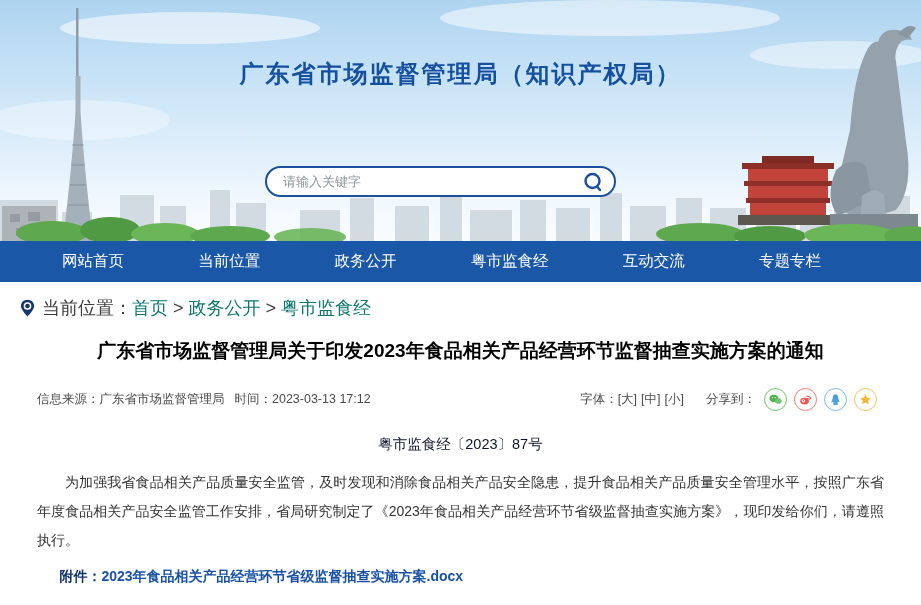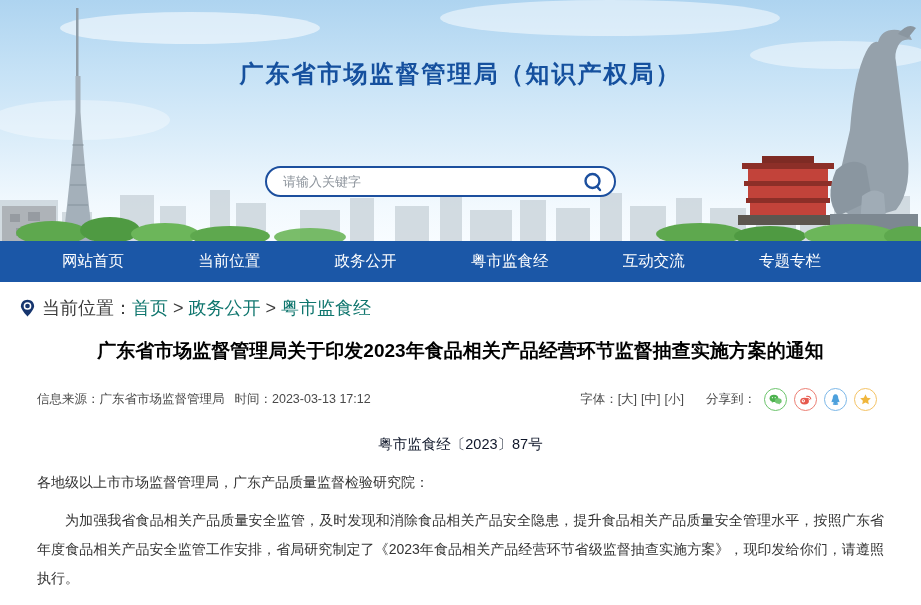--- a/index.html
+++ b/index.html
@@ -218,21 +218,20 @@
         <span class="share-ico share-star">
           <svg viewBox="0 0 24 24" width="15" height="15">
             <path d="M12 3.6 L14.6 9 L20.5 9.8 L16.2 13.9 L17.3 19.7 L12 16.9 L6.7 19.7 L7.8 13.9 L3.5 9.8 L9.4 9 Z" fill="#f0b63c"></path>
           </svg>
         </span>
       </div>
     </div>
 
     <div class="doc-number">粤市监食经〔2023〕87号</div>
 
-    <div class="salutation">各地级以上市市场监督管理局，广东产品质量监督检验研究院：</div>
 
     <div class="body-para">为加强我省食品相关产品质量安全监管，及时发现和消除食品相关产品安全隐患，提升食品相关产品质量安全管理水平，按照广东省年度食品相关产品安全监管工作安排，省局研究制定了《2023年食品相关产品经营环节省级监督抽查实施方案》，现印发给你们，请遵照执行。</div>
 
     <div class="attach-row">
       <span class="attach-label">附件：</span><a class="attach-link">2023年食品相关产品经营环节省级监督抽查实施方案.docx</a>
     </div>
 
   </div>
 
 </div>

